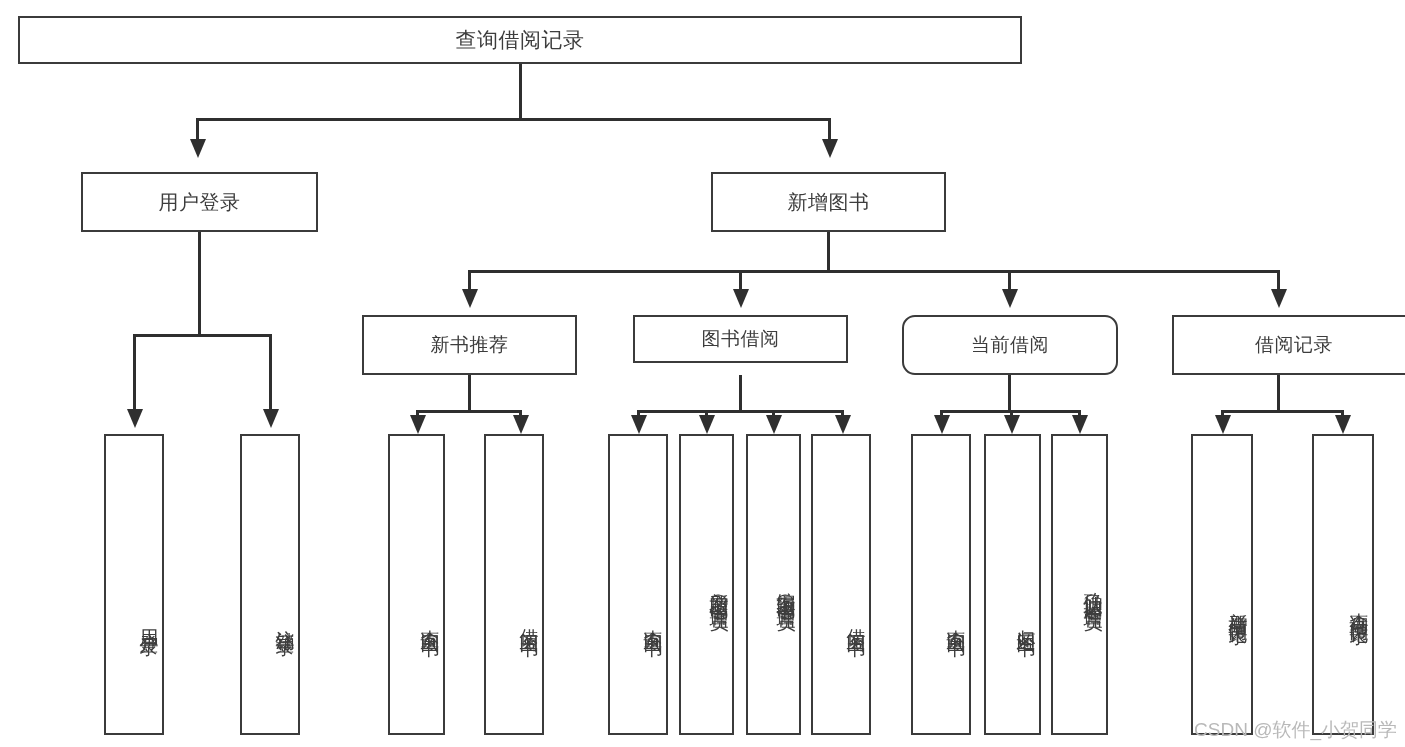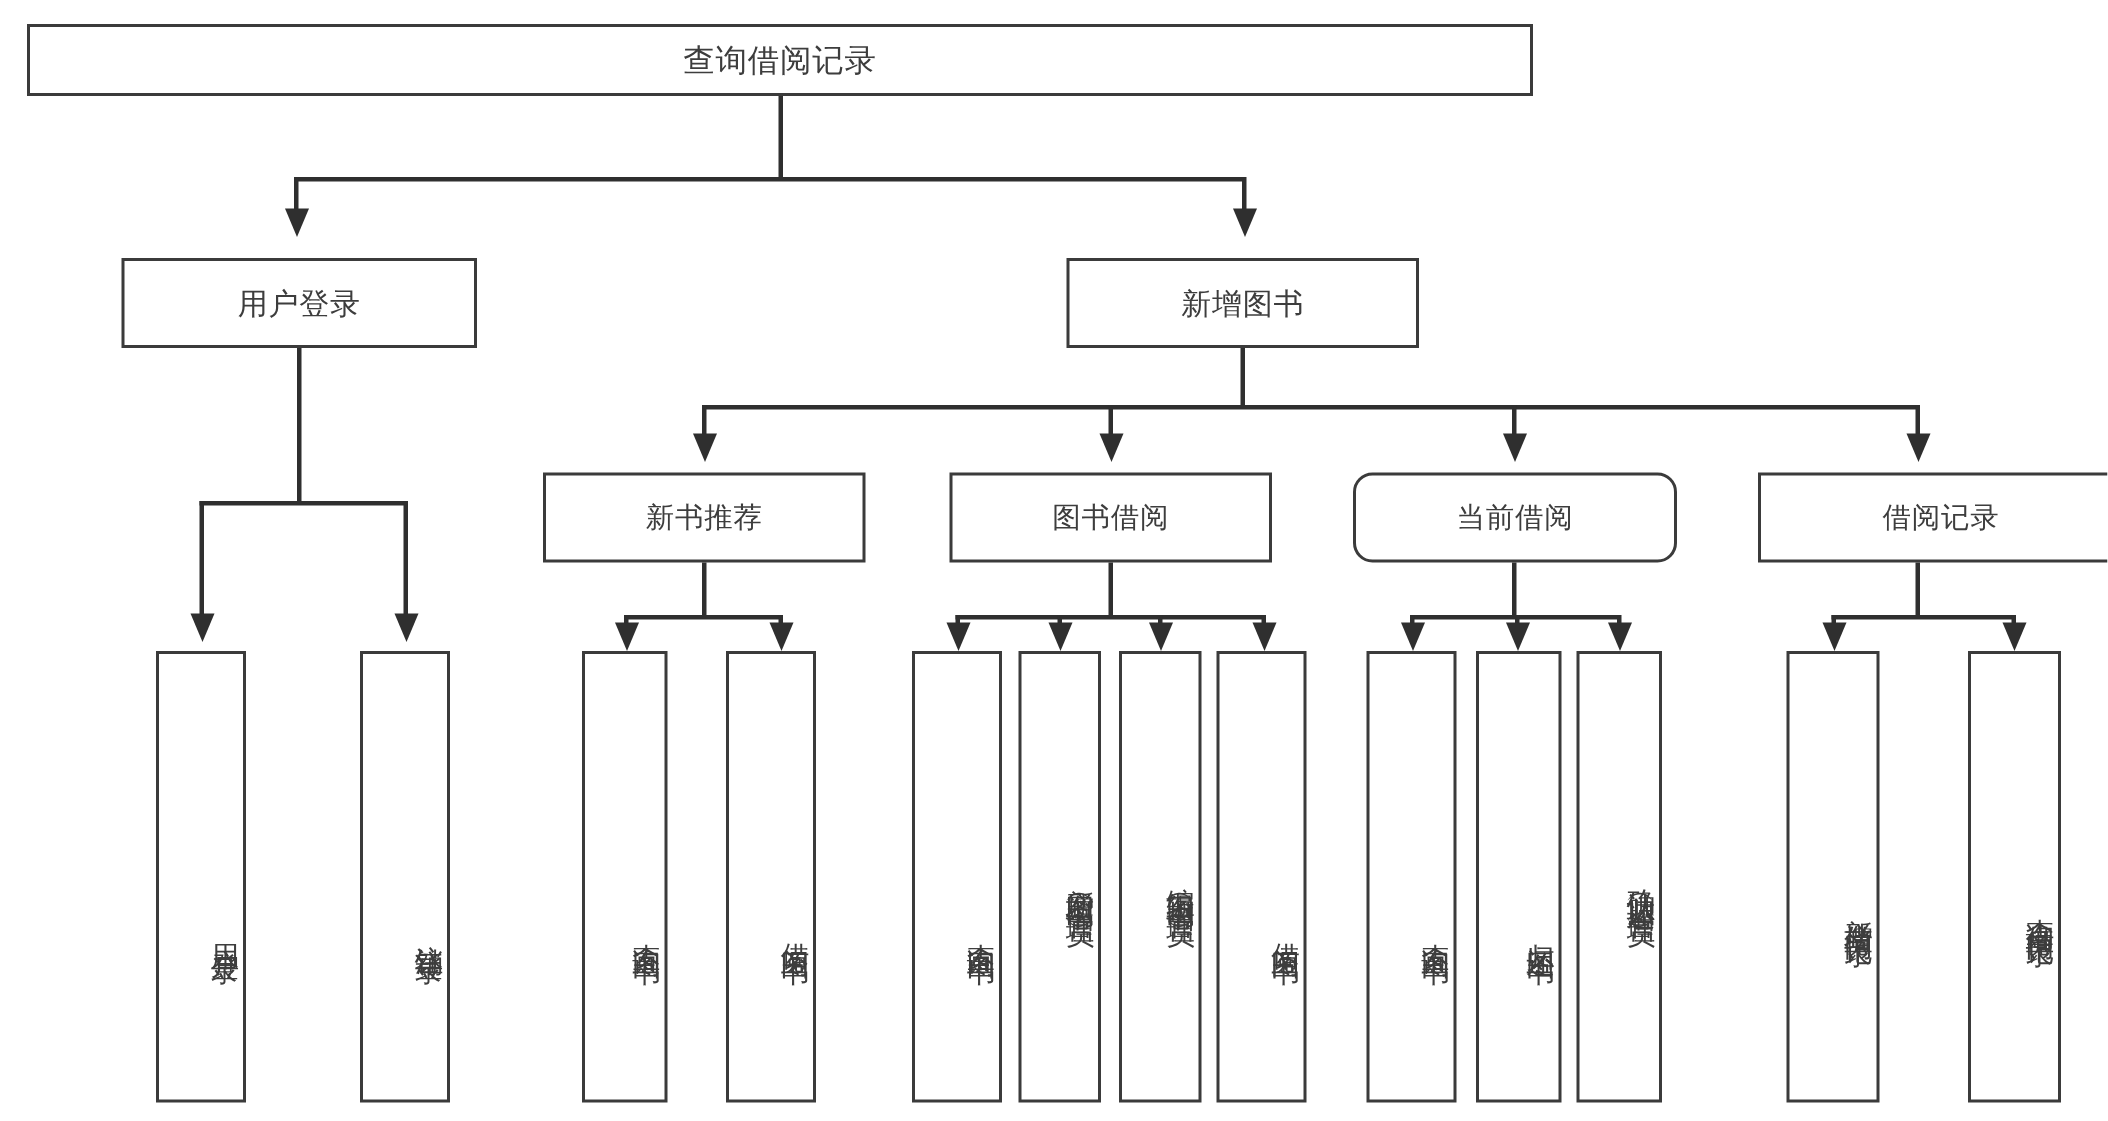--- a/index.html
+++ b/index.html
@@ -100,21 +100,21 @@
   <div class="vline" style="left:739px;top:270px;height:20px;"></div>
   <div class="arrow" style="left:733px;top:289px;"></div>
 
   <div class="vline" style="left:1008px;top:270px;height:20px;"></div>
   <div class="arrow" style="left:1002px;top:289px;"></div>
 
   <div class="vline" style="left:1277px;top:270px;height:20px;"></div>
   <div class="arrow" style="left:1271px;top:289px;"></div>
 
   <div class="node lvl2" style="left:362px;top:315px;width:215px;height:60px;">新书推荐</div>
-  <div class="node lvl2" style="left:633px;top:315px;width:215px;height:60px;">图书借阅</div>
+  <div class="node lvl2" style="left:633px;top:315px;width:215px;height:48px;">图书借阅</div>
   <div class="node lvl2" style="left:902px;top:315px;width:216px;height:60px;border-radius:13px;">当前借阅</div>
   <div class="node lvl2" style="left:1172px;top:315px;width:244px;height:60px;">借阅记录</div>
 
   <div class="vline" style="left:468px;top:375px;height:36px;"></div>
   <div class="hline" style="left:416px;top:410px;width:106px;"></div>
   <div class="vline" style="left:416px;top:410px;height:8px;"></div>
   <div class="arrow" style="left:410px;top:415px;"></div>
   <div class="vline" style="left:519px;top:410px;height:8px;"></div>
   <div class="arrow" style="left:513px;top:415px;"></div>
 
@@ -156,14 +156,15 @@
   <div class="node leaf tall" style="left:746px;top:434px;width:55px;height:301px;">编辑图书（管理员）</div>
   <div class="node leaf" style="left:811px;top:434px;width:60px;height:301px;padding-top:70px;">借阅图书</div>
 
   <div class="node leaf" style="left:911px;top:434px;width:60px;height:301px;padding-top:70px;">查询图书</div>
   <div class="node leaf" style="left:984px;top:434px;width:57px;height:301px;padding-top:70px;">归还图书</div>
   <div class="node leaf tall" style="left:1051px;top:434px;width:57px;height:301px;">确认归还（管理员）</div>
 
   <div class="node leaf" style="left:1191px;top:434px;width:62px;height:301px;padding-top:42px;">新增借阅记录</div>
   <div class="node leaf" style="left:1312px;top:434px;width:62px;height:301px;padding-top:42px;">查询借阅记录</div>
 
+  <div id="watermark">CSDN @软件_小贺同学</div>
 
 </div>
 
 </body></html>

